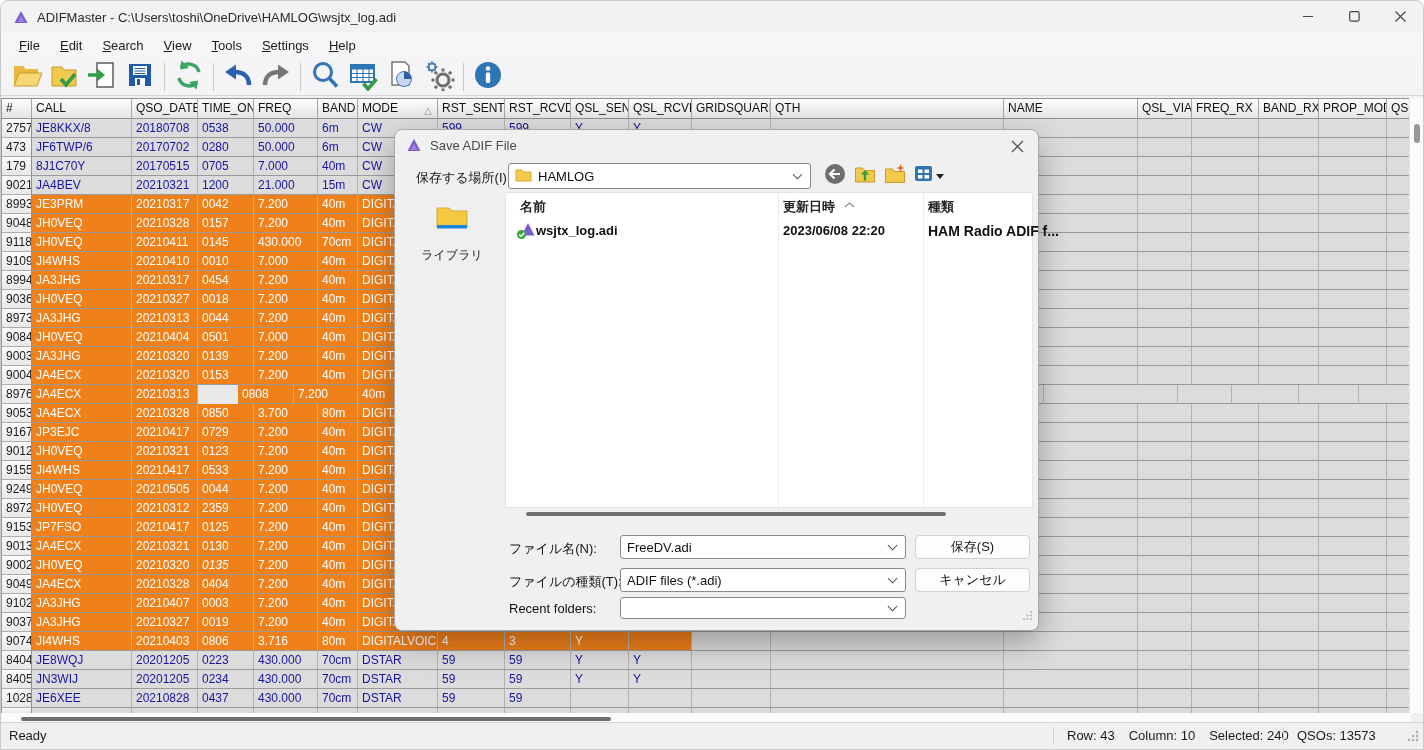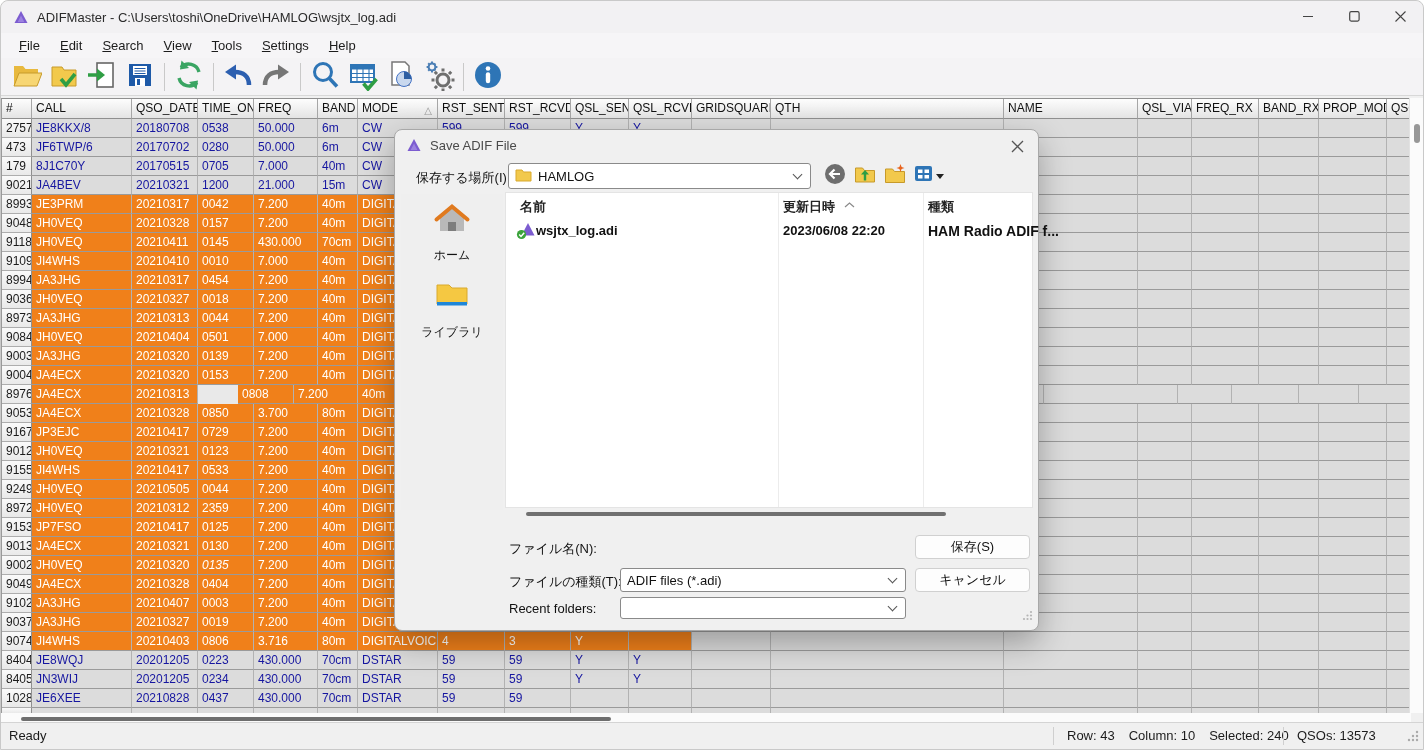--- a/index.html
+++ b/index.html
@@ -1013,28 +1013,20 @@
               <rect x="1" y="2" width="17" height="15" rx="2" fill="#2E75B6"></rect>
               <path d="M4 5.5h4.5V9H4zM10.5 5.5H15V9h-4.5zM4 11h4.5v3.5H4zM10.5 11H15v3.5h-4.5z" fill="#fff"></path>
             </svg></span>
           <span class="dd-arrow"></span>
         </span>
       </div>
 
     <div class="places" id="places">
         <div class="place">
           <span><svg width="40" height="40">
-              <path d="M8 18L20 8l12 10v13H8z" fill="#B9B9B9"></path>
-              <path d="M4.5 19.5L20 6.5l15.5 13" fill="none" stroke="#E07A1F" stroke-width="4" stroke-linecap="round"></path>
-              <rect x="16" y="22" width="8" height="9" fill="#7d7d7d"></rect>
-            </svg></span>
-          <span class="lbl">ホーム</span>
-        </div>
-        <div class="place">
-          <span><svg width="40" height="40">
               <path d="M5 8h12l3 3h15v16H5z" fill="#F5C842" stroke="#D9A92C"></path>
               <rect x="5" y="25" width="30" height="3.5" fill="#1E86D8"></rect>
             </svg></span>
           <span class="lbl">ライブラリ</span>
         </div>
       </div>
 
     <div class="filepanel">
       <span class="fp-col-sep" style="left:272px"></span>
       <span class="fp-col-sep" style="left:417px"></span>
@@ -1055,20 +1047,24 @@
               </svg></span>
             <span class="nm">wsjtx_log.adi</span>
             <span class="dt">2023/06/08 22:20</span>
             <span class="tp">HAM Radio ADIF f...</span>
           </div>
         </div>
       <div class="fp-scroll" style="position:absolute; left:20px; top:319px;"></div>
     </div>
 
     <span class="fld-label" style="top:410px">ファイル名(N):</span>
+    <div class="fld-combo" style="top:405px">
+      <span class="val">FreeDV.adi</span>
+      <span class="chev"></span>
+    </div>
     <div class="dlg-btn" style="top:405px">保存(S)</div>
 
     <span class="fld-label" style="top:443px">ファイルの種類(T):</span>
     <div class="fld-combo" style="top:438px">
       <span class="val">ADIF files (*.adi)</span>
       <span class="chev"></span>
     </div>
     <div class="dlg-btn" style="top:438px">キャンセル</div>
 
     <span class="fld-label" style="top:471px">Recent folders:</span>

